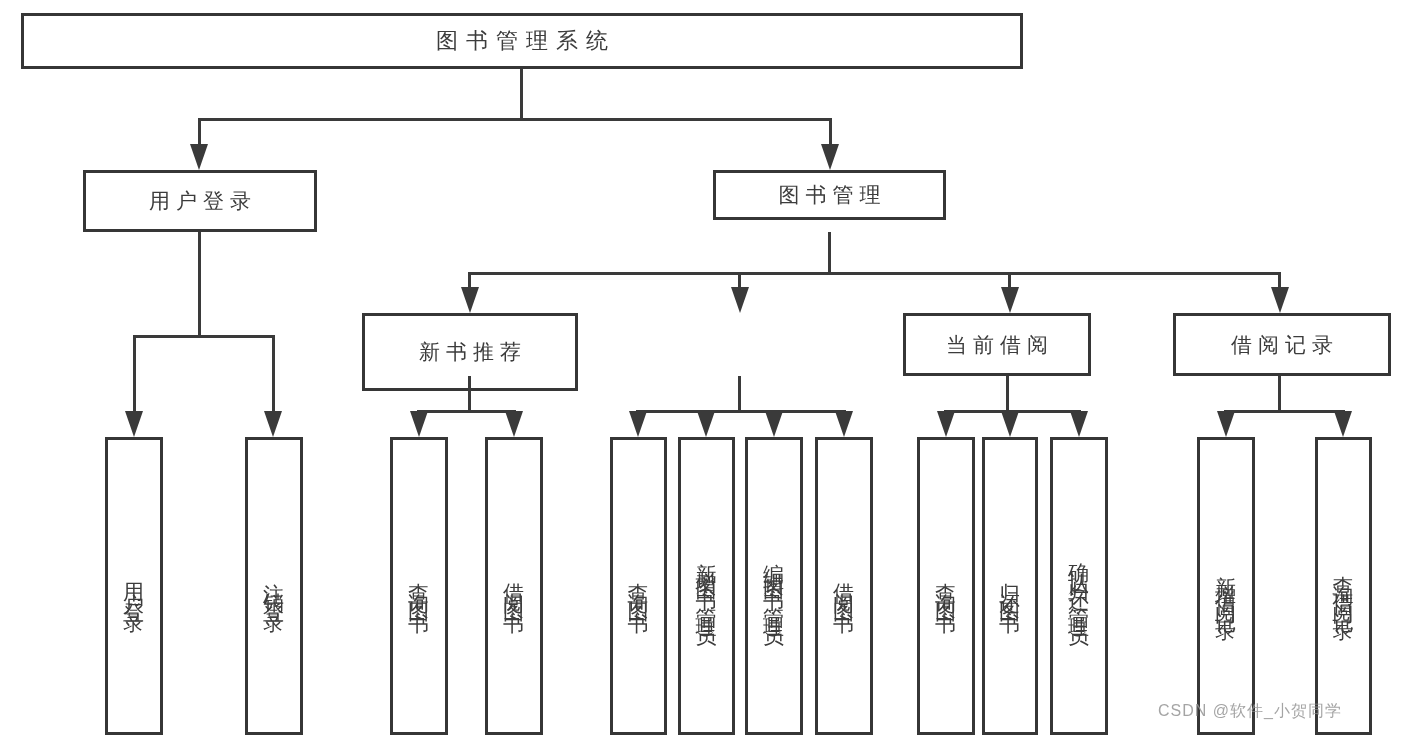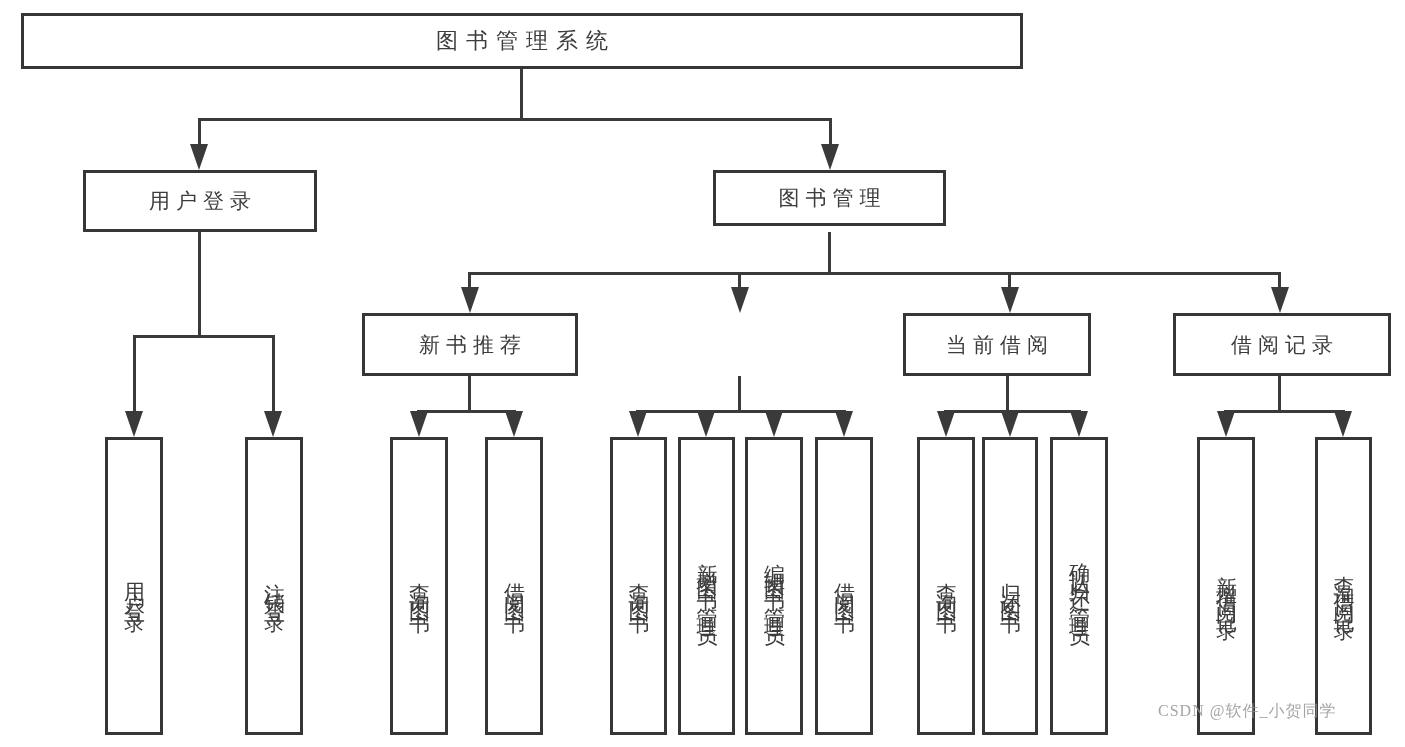--- a/index.html
+++ b/index.html
@@ -1,21 +1,21 @@
 <!DOCTYPE html>
 <html><head>
 <meta charset="utf-8">
 <style>
   html, body { margin: 0; padding: 0; background: #ffffff; }
   #canvas {
     position: relative;
     width: 1405px;
     height: 747px;
     background: #ffffff;
-    font-family: Liberation Serif, serif;
+    font-family: Liberation Sans, sans-serif;
     overflow: hidden;
   }
   .box {
     position: absolute;
     box-sizing: border-box;
     border: 3px solid #363636;
     background: #ffffff;
     display: flex;
     align-items: center;
     justify-content: center;
@@ -73,21 +73,21 @@
   <div class="vl" style="left:520px; top:69px; height:49px;"></div>
   <div class="hl" style="left:198px; top:118px; width:634px;"></div>
   <div class="vl" style="left:198px; top:118px; height:30px;"></div>
   <div class="arr" style="left:190px; top:144px;"></div>
   <div class="vl" style="left:829px; top:118px; height:30px;"></div>
   <div class="arr" style="left:821px; top:144px;"></div>
 
   <div class="box hbox" style="left:83px; top:170px; width:234px; height:62px;">
     <span>用户登录</span>
   </div>
-  <div class="box hbox" style="left:713px; top:170px; width:233px; height:56px;">
+  <div class="box hbox" style="left:713px; top:170px; width:233px; height:50px;">
     <span>图书管理</span>
   </div>
 
   <div class="vl" style="left:198px; top:232px; height:103px;"></div>
   <div class="hl" style="left:133px; top:335px; width:142px;"></div>
   <div class="vl" style="left:133px; top:335px; height:78px;"></div>
   <div class="arr" style="left:125px; top:411px;"></div>
   <div class="vl" style="left:272px; top:335px; height:78px;"></div>
   <div class="arr" style="left:264px; top:411px;"></div>
 
@@ -95,21 +95,21 @@
   <div class="hl" style="left:468px; top:272px; width:813px;"></div>
   <div class="vl" style="left:468px; top:272px; height:18px;"></div>
   <div class="arr" style="left:461px; top:287px;"></div>
   <div class="vl" style="left:738px; top:272px; height:18px;"></div>
   <div class="arr" style="left:731px; top:287px;"></div>
   <div class="vl" style="left:1008px; top:272px; height:18px;"></div>
   <div class="arr" style="left:1001px; top:287px;"></div>
   <div class="vl" style="left:1278px; top:272px; height:18px;"></div>
   <div class="arr" style="left:1271px; top:287px;"></div>
 
-  <div class="box hbox" style="left:362px; top:313px; width:216px; height:63px;">
+  <div class="box hbox" style="left:362px; top:313px; width:216px; height:78px;">
     <span>新书推荐</span>
   </div>
   <div class="box hbox" style="left:903px; top:313px; width:188px; height:63px;">
     <span>当前借阅</span>
   </div>
   <div class="box hbox" style="left:1173px; top:313px; width:218px; height:63px;">
     <span>借阅记录</span>
   </div>
 
   <div class="vl" style="left:468px; top:376px; height:34px;"></div>

